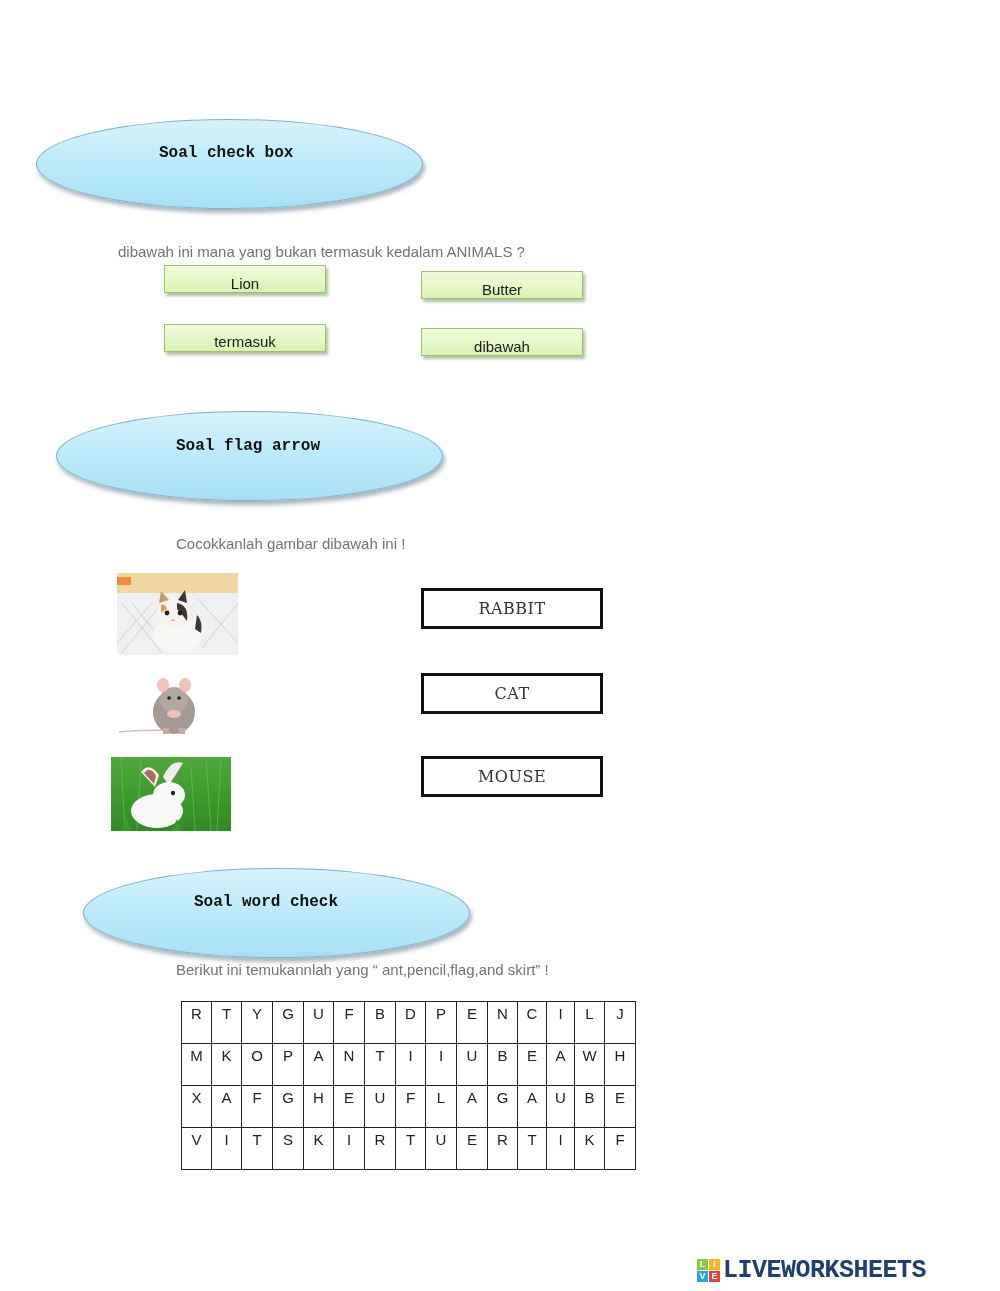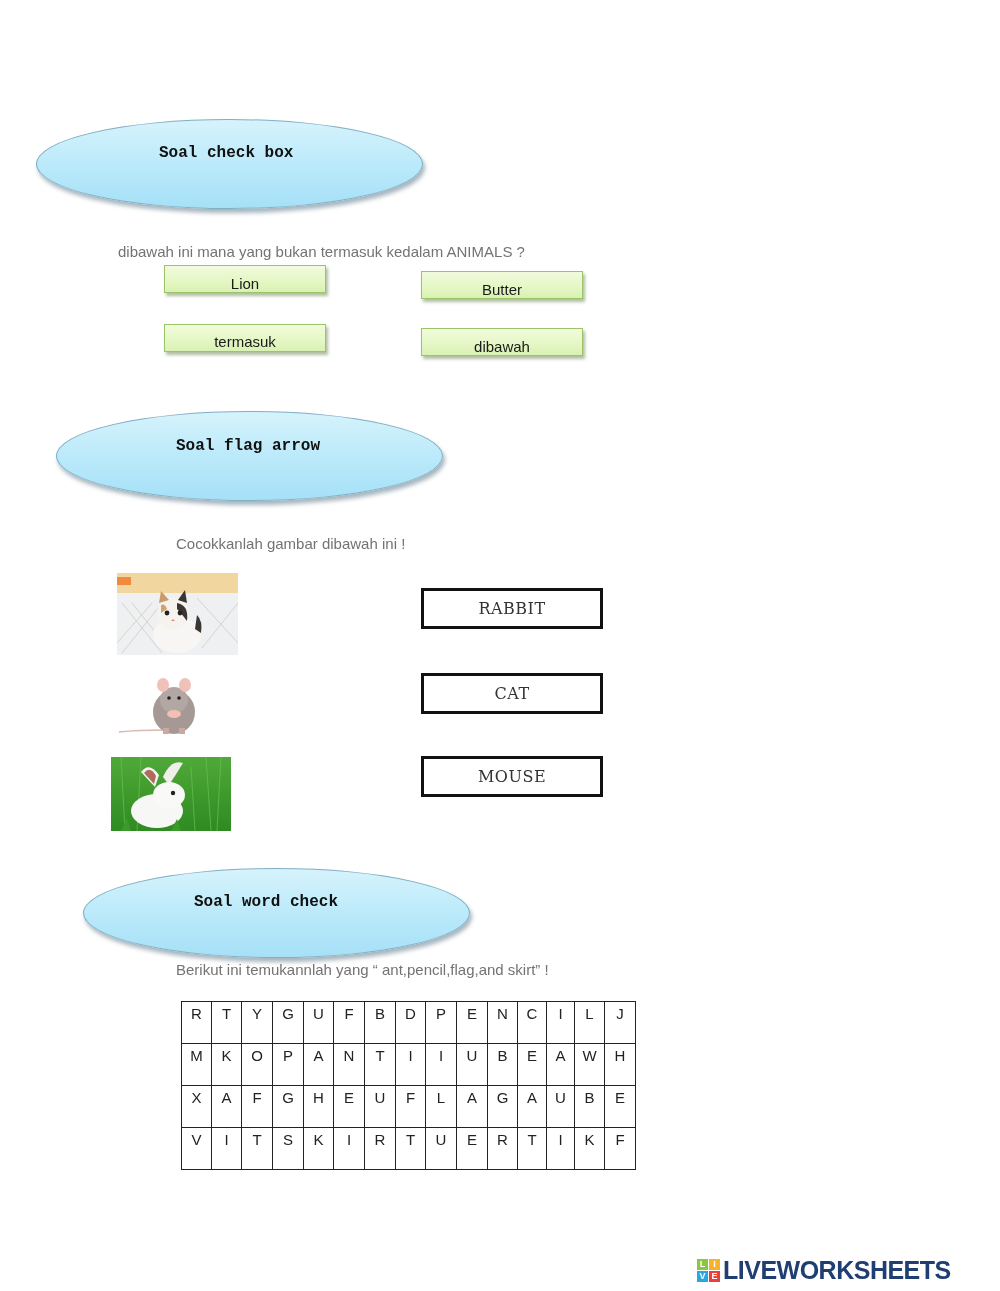--- a/index.html
+++ b/index.html
@@ -67,21 +67,21 @@
     font-size: 15px;
     color: #222;
     text-align: center;
     box-sizing: border-box;
     cursor: pointer;
   }
   table.grid td span { display: block; margin-top: 3px; }
   .logo { position: absolute; left: 697px; top: 1256px; height: 28px; display: flex; align-items: center; }
   .logo-cube { display: grid; grid-template-columns: 11px 11px; grid-template-rows: 11px 11px; gap: 1px; margin-right: 3px; }
   .logo-cube div { font-size: 9px; font-weight: bold; color: #fff; text-align: center; line-height: 11px; }
-  .logo-text { font-family: Liberation Sans, sans-serif; font-weight: bold; font-size: 25px; color: #1f3e72; letter-spacing: -0.5px; }
+  .logo-text { font-family: Liberation Mono, monospace; font-weight: bold; font-size: 25px; color: #1f3e72; letter-spacing: -0.5px; }
 </style>
 </head>
 <body>
 
 <div class="ellipse" style="left:36px; top:119px; width:385px; height:88px;"></div>
 <div class="ellipse-title" style="left:159px; top:144px;">Soal check box</div>
 
 <div class="question" style="left:118px; top:243px;">dibawah ini mana yang bukan termasuk kedalam ANIMALS ?</div>
 
 <div class="option" style="left:164px; top:265px;">

